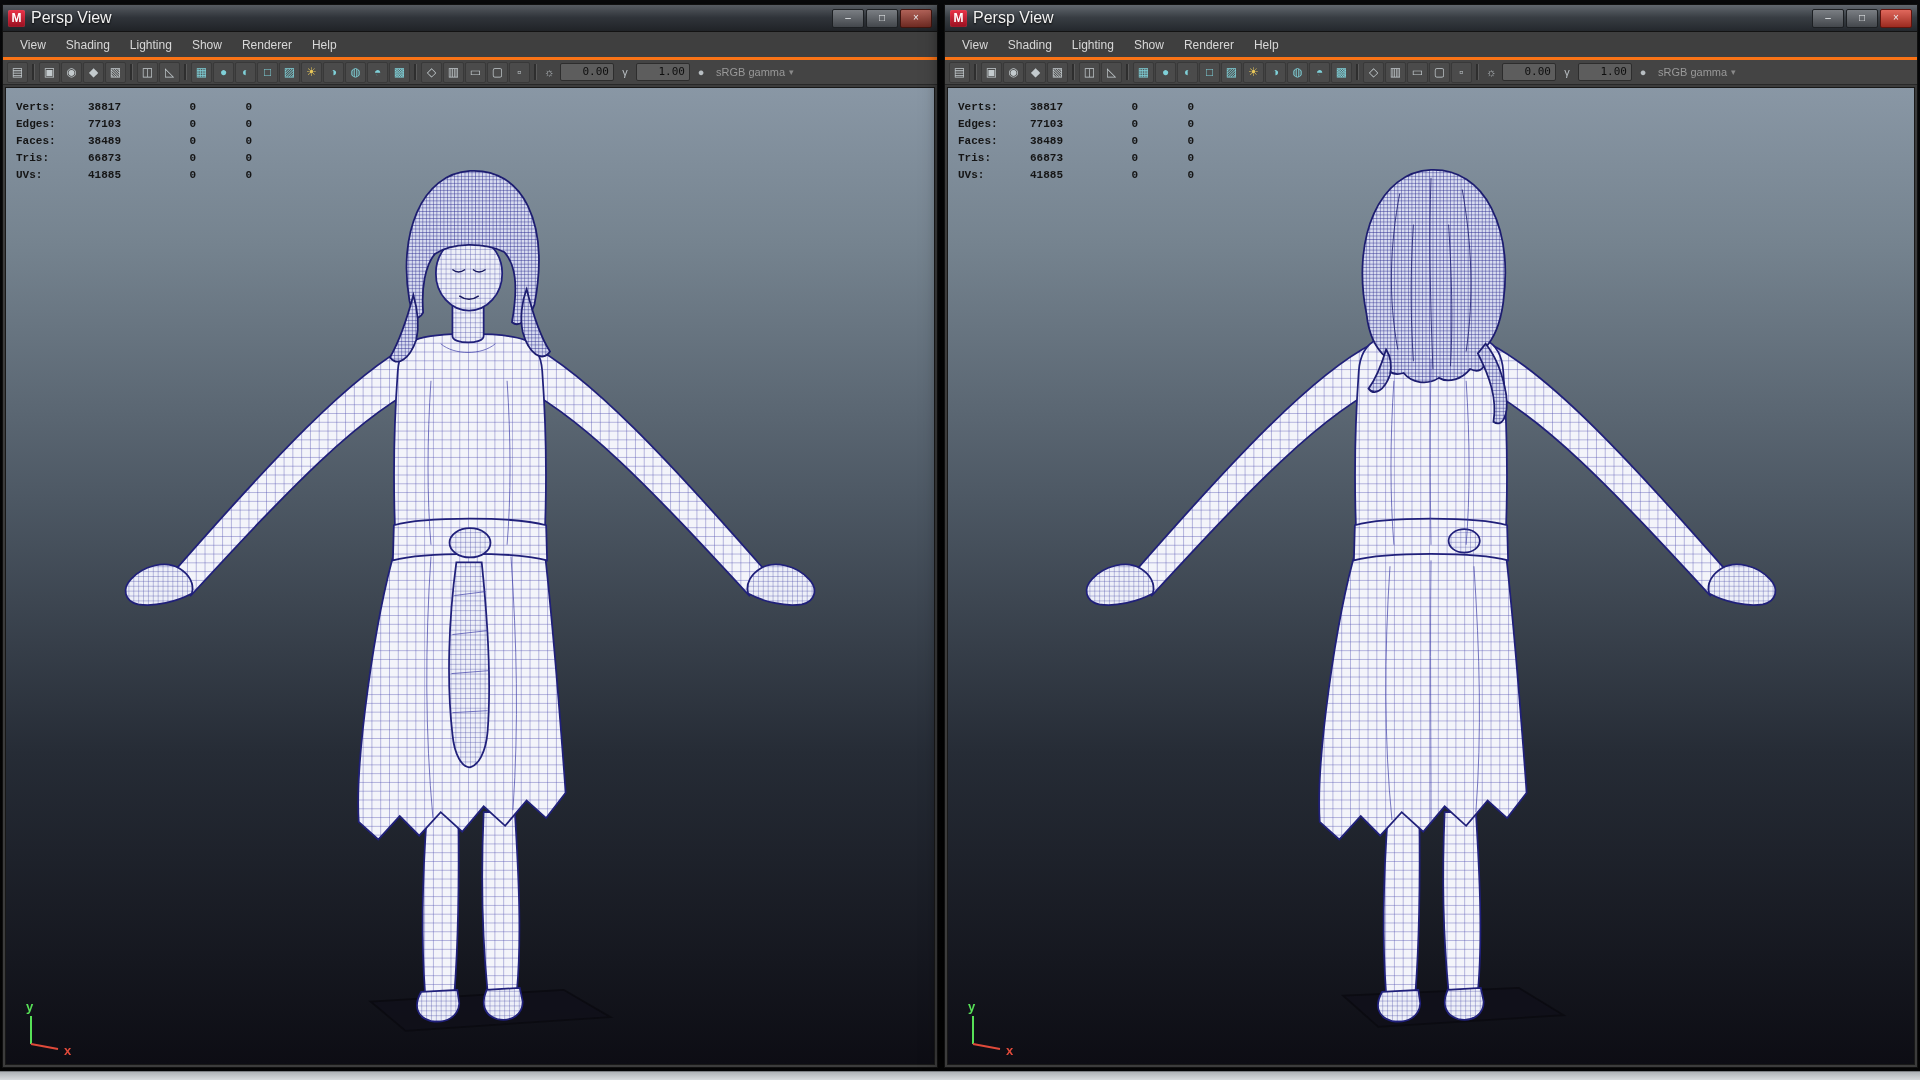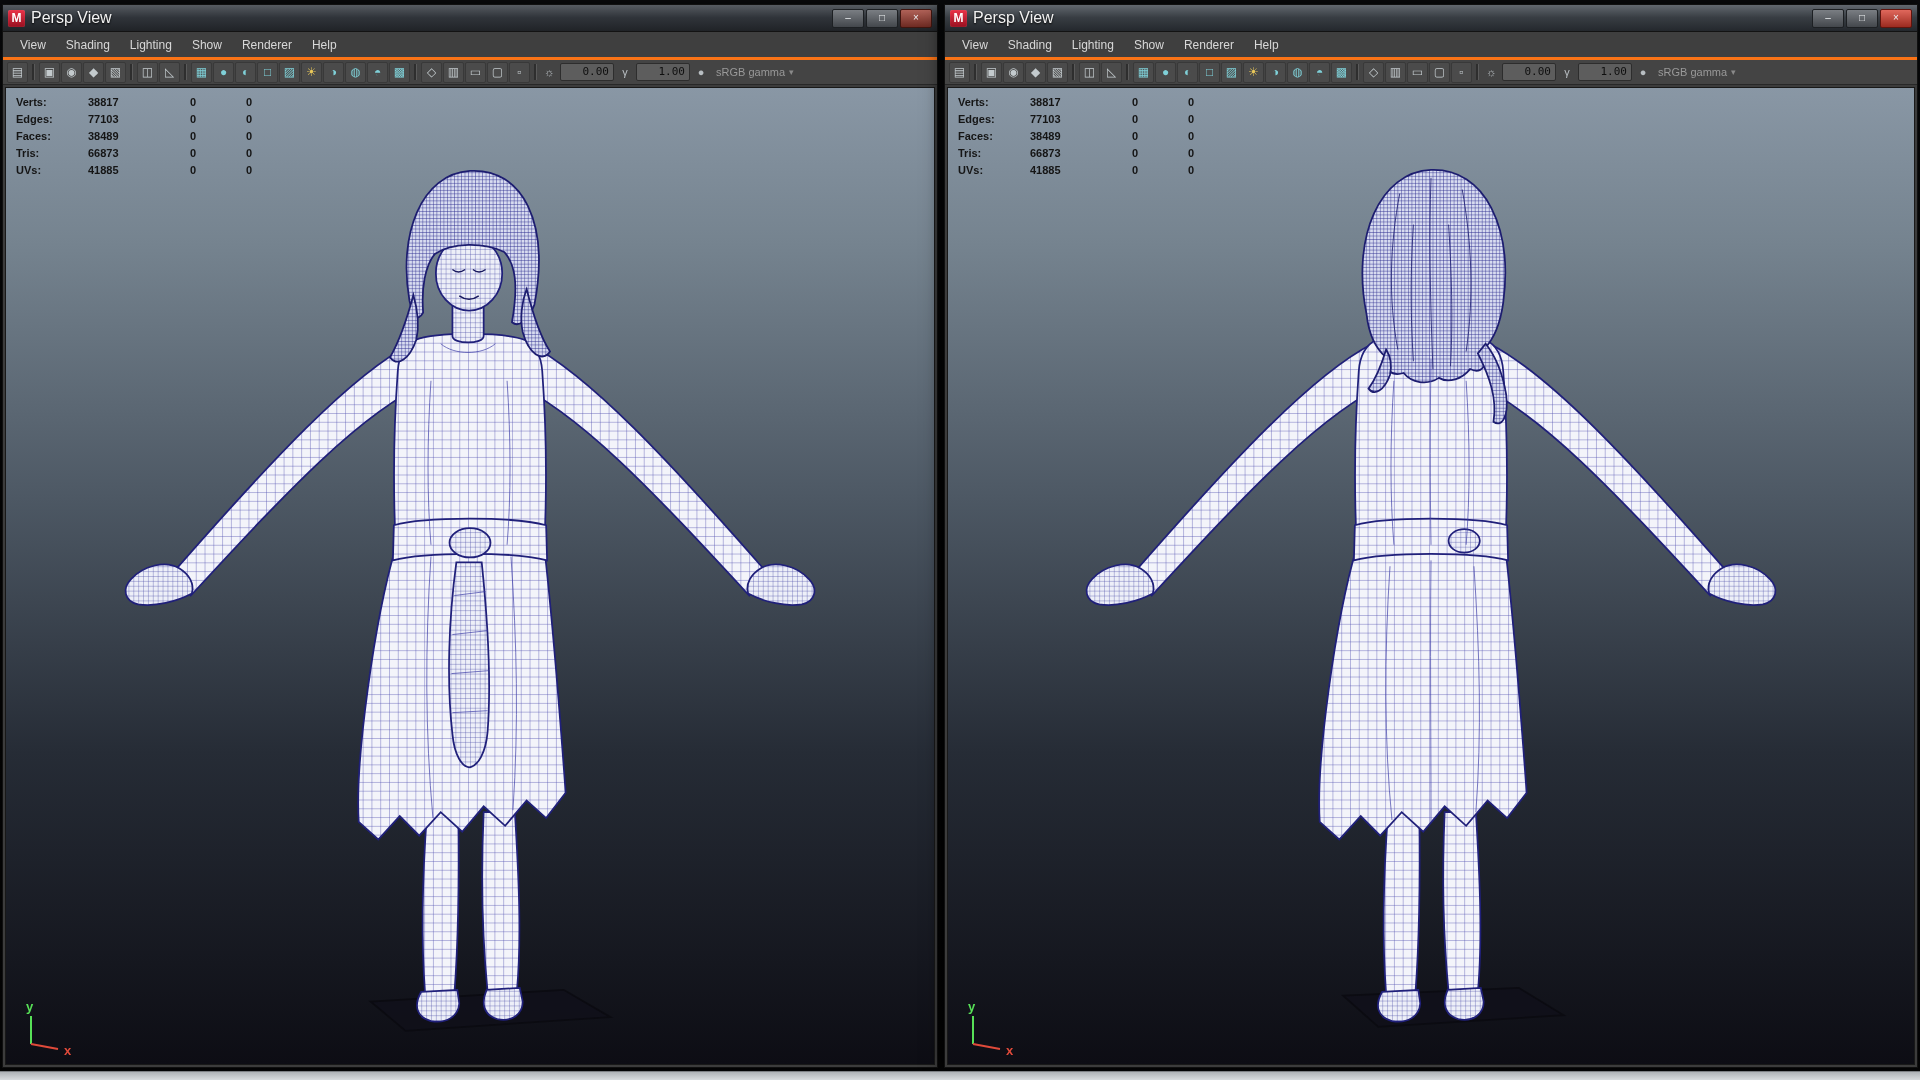--- a/index.html
+++ b/index.html
@@ -74,21 +74,21 @@
   .tb-gamma-label{color:#999;font-size:11px;margin-left:6px;white-space:nowrap;}
   .tb-chevron{color:#8a8a8a;font-size:9px;margin-left:2px;}
 
   .viewport{
     flex:1;position:relative;margin:2px;border:1px solid #191919;overflow:hidden;
     background:linear-gradient(180deg,#8997a5 0%,#75838f 16%,#4d5864 42%,#262c36 68%,#0d0d14 100%);
   }
   .char-svg{position:absolute;inset:0;width:100%;height:100%;}
 
   .hud{position:absolute;top:8px;left:10px;font-size:11px;font-weight:bold;color:#151515;}
-  .hud-row{display:flex;height:17px;align-items:flex-start;}
+  .hud-row{display:flex;height:17px;align-items:flex-end;font-family:Liberation Mono, monospace;}
   .hud-label{width:72px;}
   .hud-value{width:52px;}
   .hud-c{width:56px;text-align:right;}
 
   .axis{position:absolute;left:10px;bottom:6px;}
   .taskbar-edge{
     position:absolute;left:0;bottom:0;width:1920px;height:8px;
     background:linear-gradient(#aeb2b6,#d8dbde);border-top:1px solid #7d8084;
   }
 </style>

